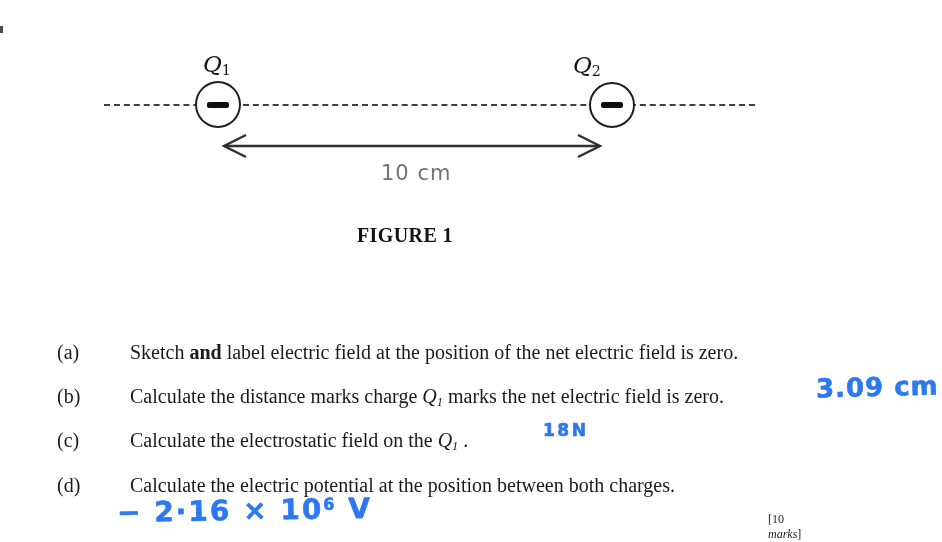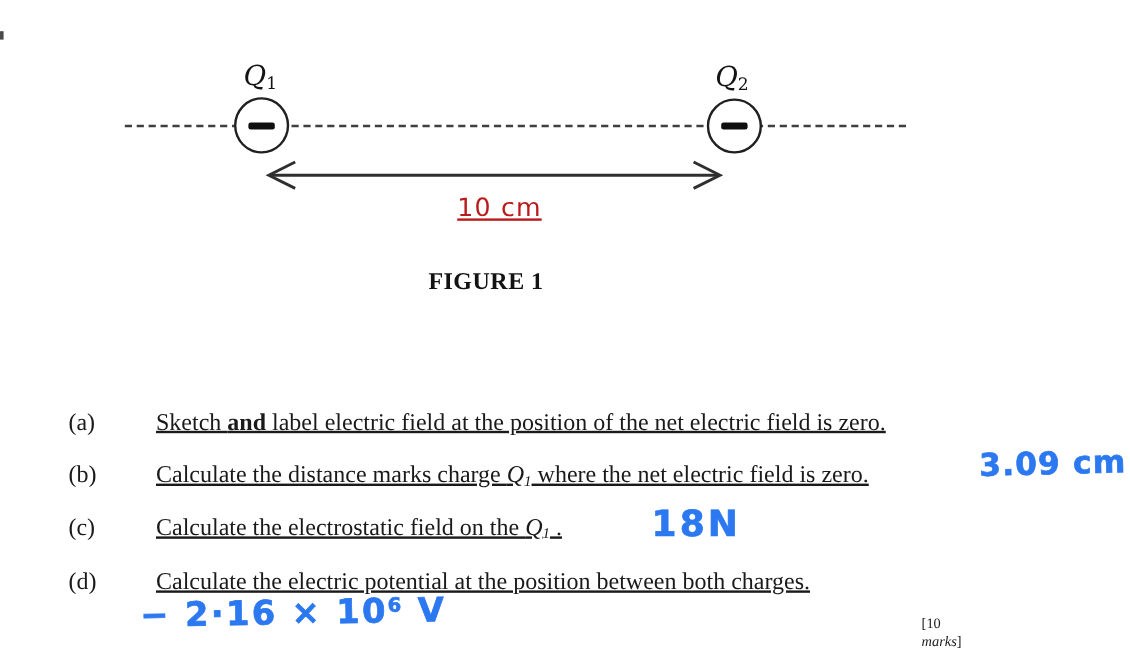--- a/index.html
+++ b/index.html
@@ -18,45 +18,45 @@
   
   .axis-line{position:absolute;left:104px;top:104px;width:651px;height:0;
              border-top:2px dashed #3f3f3f;}
   .charge{position:absolute;width:46px;height:47px;border:2px solid #202020;
           border-radius:50%;background:#fff;display:flex;align-items:center;justify-content:center;}
   .charge.q1{left:195px;top:81px;}
   .charge.q2{left:589px;top:82px;height:46px;}
   .minus-bar{width:22px;height:6px;background:#0f0f0f;border-radius:2px;}
   .charge-label{position:absolute;font-family:"DejaVu Serif", serif;font-size:23px;color:#141414;}
   .charge-label.q1{left:203px;top:51px;}
-  .charge-label.q2{left:596px;top:52px;}
+  .charge-label.q2{left:573px;top:52px;}
   .arrow-svg{position:absolute;left:212px;top:131px;}
   .distance-label{position:absolute;left:381px;top:161px;font-family:"DejaVu Sans", sans-serif;
-                  font-size:21px;color:#b91c1c;letter-spacing:1px;text-decoration:underline;}
+                  font-size:21px;color:#737373;letter-spacing:1px;}
   .figure-caption{position:absolute;left:346px;top:224px;width:118px;text-align:center;
                   font-weight:bold;font-size:20px;letter-spacing:.4px;color:#131313;}
 
   
   .intro{position:absolute;left:58px;top:299px;font-size:20px;}
   .q-row{position:absolute;left:0;width:942px;font-size:20px;}
   .q-label{position:absolute;left:57px;}
-  .q-text{position:absolute;left:130px;width:790px;text-decoration:underline;}
+  .q-text{position:absolute;left:130px;width:790px;}
   .row-a{top:341px;} .row-b{top:385px;} .row-c{top:429px;} .row-d{top:474px;}
   .marks{position:absolute;left:768px;top:512px;font-size:12px;}
 
   .b{font-weight:bold;}
   .i{font-style:italic;}
   .sb{font-size:.62em;vertical-align:-0.22em;}
   .sp{font-size:.58em;vertical-align:.55em;}
 
   
   .hand{position:absolute;color:var(--hand);font-family:"DejaVu Sans", sans-serif;
         font-weight:700;-webkit-text-stroke:.6px currentColor;white-space:nowrap;}
   .ans-b{left:816px;top:372px;font-size:26px;letter-spacing:1px;transform:rotate(-1.5deg);}
-  .ans-c{left:543px;top:420px;font-size:30px;letter-spacing:2.5px;}
+  .ans-c{left:543px;top:420px;font-size:17px;letter-spacing:2.5px;}
   .ans-d{left:117px;top:494px;font-size:28px;letter-spacing:2px;transform:rotate(-1deg);}
 </style>
 </head>
 <body>
 
 <div class="page">
 
   <div class="artifact"></div>
 
   <div>
@@ -84,21 +84,21 @@
   </div>
 
 
   <div class="q-row row-a">
     <span class="q-label">(a)</span>
     <span class="q-text"><span>Sketch </span><span class="b">and</span><span> label electric field at the position of the net electric field is zero.</span></span>
   </div>
 
   <div class="q-row row-b">
     <span class="q-label">(b)</span>
-    <span class="q-text"><span>Calculate the distance marks charge </span><span class="i">Q</span><span class="i sb">1</span><span> where the net electric field is zero.</span></span>
+    <span class="q-text"><span>Calculate the distance marks charge </span><span class="i">Q</span><span class="i sb">1</span><span> marks the net electric field is zero.</span></span>
   </div>
 
   <div class="q-row row-c">
     <span class="q-label">(c)</span>
     <span class="q-text"><span>Calculate the electrostatic field on the </span><span class="i">Q</span><span class="i sb">1</span><span> .</span></span>
   </div>
 
   <div class="q-row row-d">
     <span class="q-label">(d)</span>
     <span class="q-text"><span>Calculate the electric potential at the position between both charges.</span></span>

